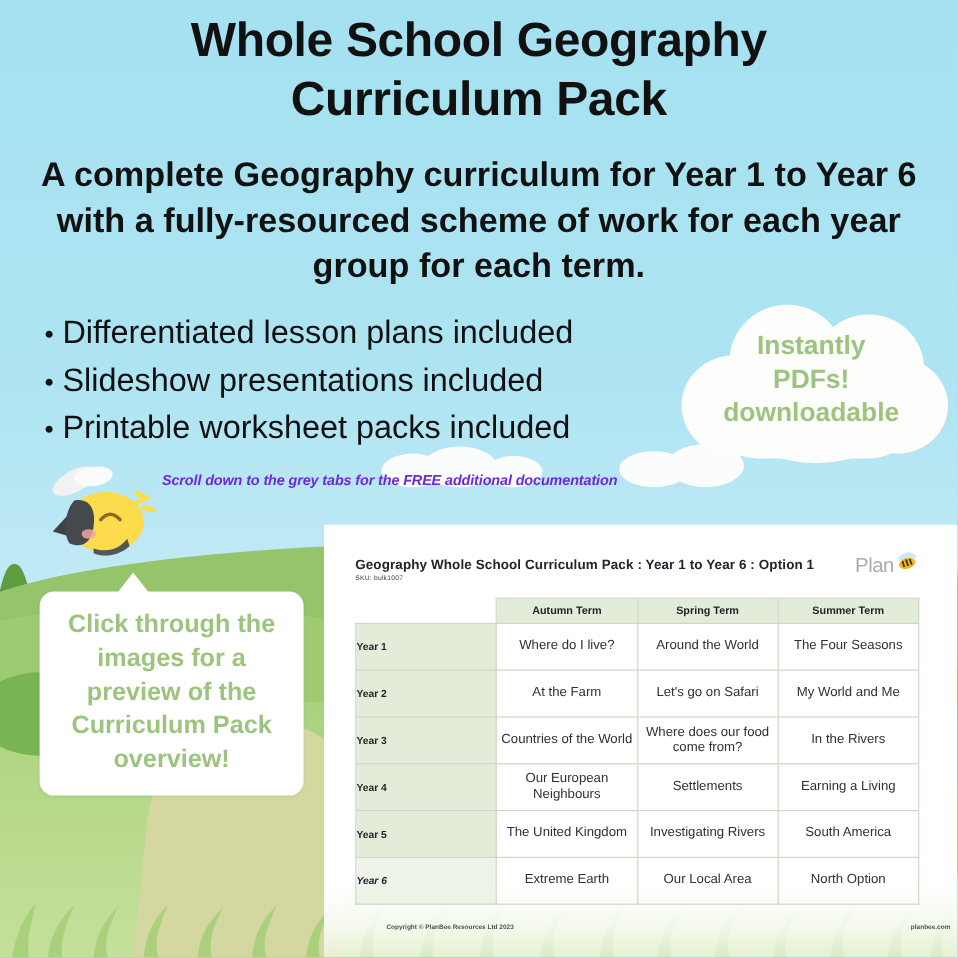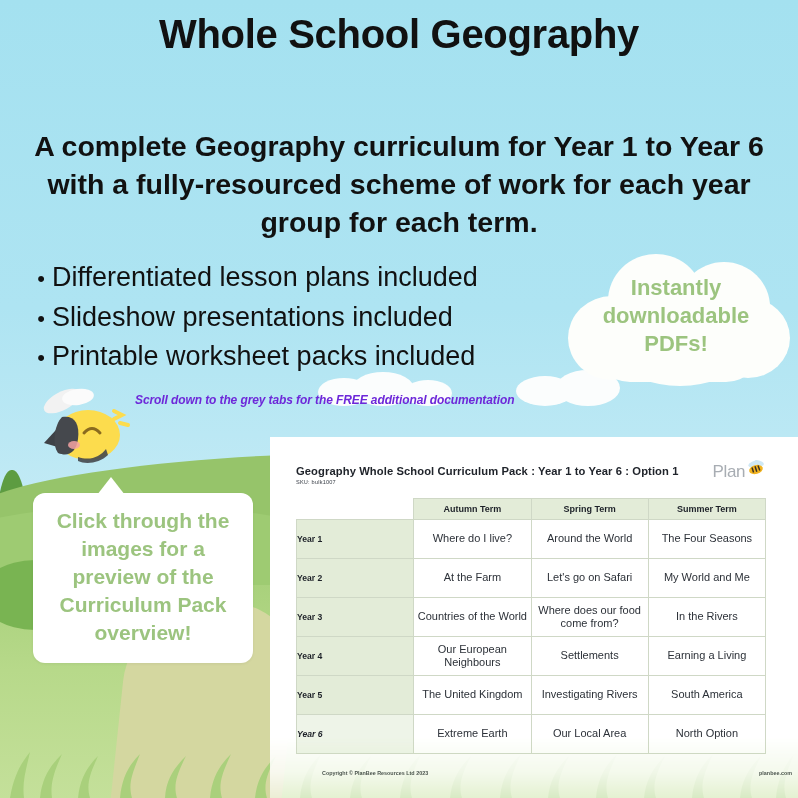--- a/index.html
+++ b/index.html
@@ -159,20 +159,21 @@
         <path d="M644 70 C646 50 655 38 665 28 C656 46 652 57 656 70 Z"></path>
         <path d="M692 70 C694 48 703 36 713 26 C704 46 700 56 704 70 Z"></path>
         <path d="M740 70 C742 50 751 38 761 28 C752 46 748 57 752 70 Z"></path>
         <path d="M776 70 C778 48 786 36 794 26 C786 46 782 56 786 70 Z"></path>
       </g>
     </svg>
   </div>
 
   <div class="headline">
     <div>Whole School Geography</div>
+    <div>Curriculum Pack</div>
   </div>
 
   <div class="subhead">A complete Geography curriculum for Year 1 to Year 6 with a fully-resourced scheme of work for each year group for each term.</div>
 
   <ul class="bullets">
     <li>
       <span class="dot">•</span>
       <span>Differentiated lesson plans included</span>
     </li>
     <li>
@@ -187,22 +188,22 @@
 
   <div class="badge">
     <div class="puff" style="left:8px;top:48px;width:88px;height:84px;"></div>
     <div class="puff" style="left:48px;top:6px;width:96px;height:94px;"></div>
     <div class="puff" style="left:118px;top:14px;width:92px;height:90px;"></div>
     <div class="puff" style="left:146px;top:50px;width:84px;height:80px;"></div>
     <div class="puff" style="left:34px;top:62px;width:168px;height:72px;border-radius:40px;"></div>
     <div class="puff" style="left:66px;top:86px;width:108px;height:52px;"></div>
     <div class="btext">
       <div>Instantly</div>
+      <div>PDFs!</div>
       <div>downloadable</div>
-      <div>PDFs!</div>
     </div>
   </div>
 
   <div class="cloudwhite" style="left:318px;top:378px;width:52px;height:28px;z-index:4;"></div>
   <div class="cloudwhite" style="left:352px;top:372px;width:62px;height:34px;z-index:4;"></div>
   <div class="cloudwhite" style="left:404px;top:380px;width:48px;height:26px;z-index:4;"></div>
   <div class="cloudwhite" style="left:516px;top:376px;width:58px;height:30px;z-index:4;"></div>
   <div class="cloudwhite" style="left:556px;top:370px;width:64px;height:36px;z-index:4;"></div>
 
   <svg class="bee" viewBox="0 0 112 85">

